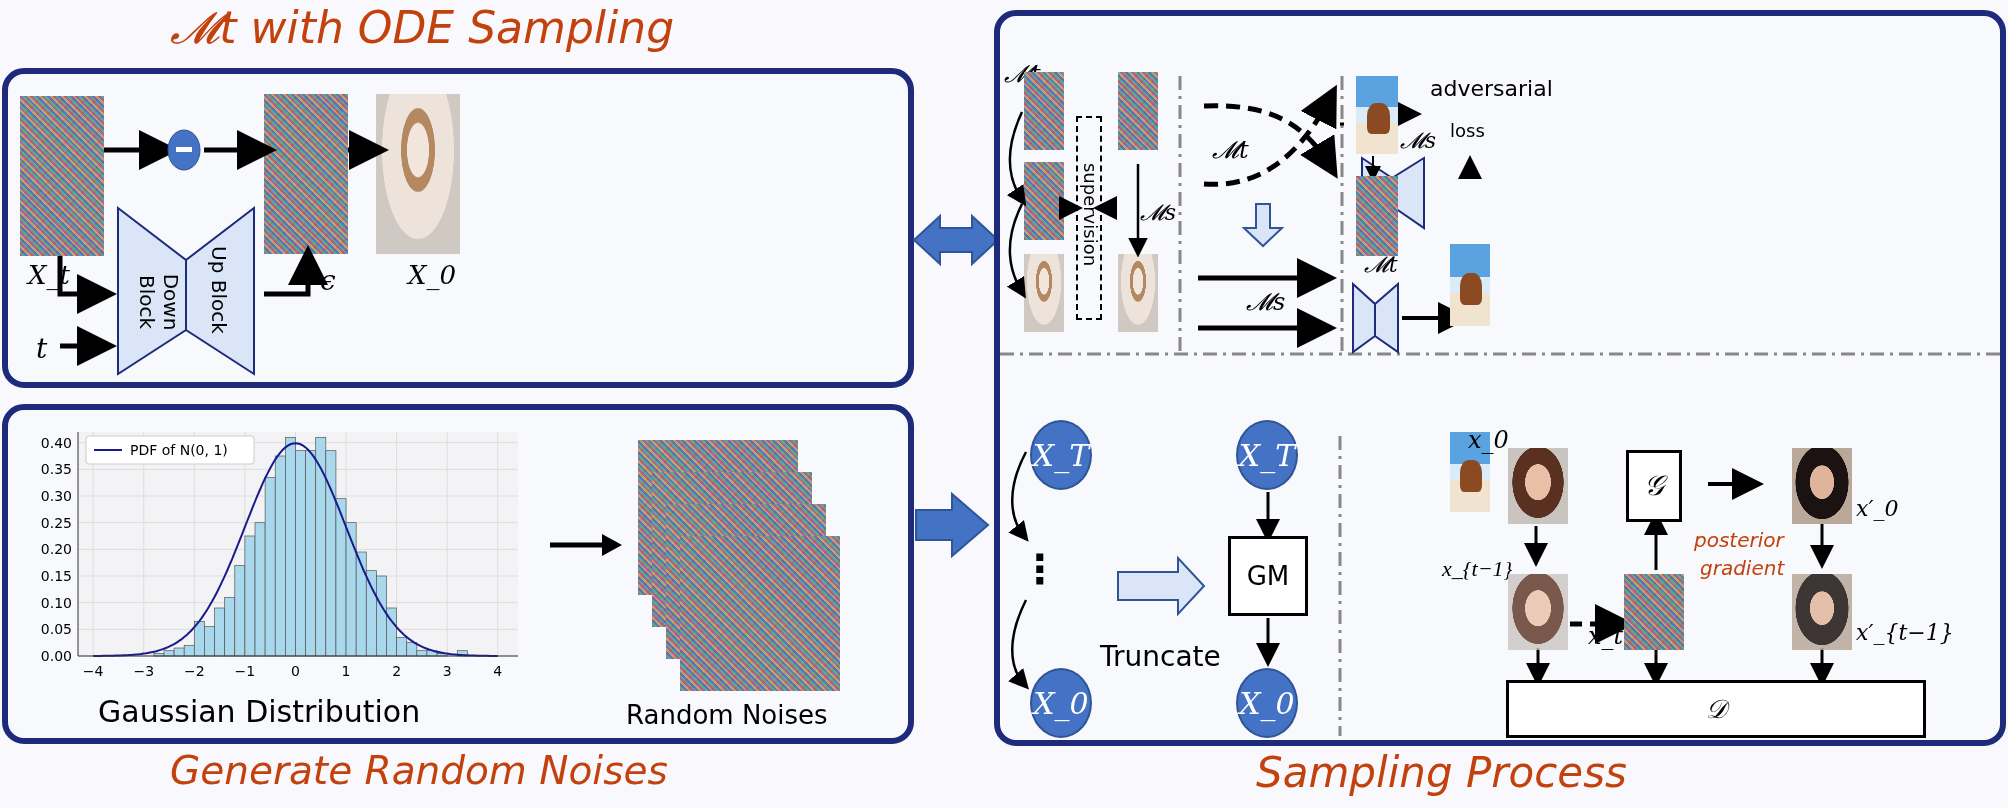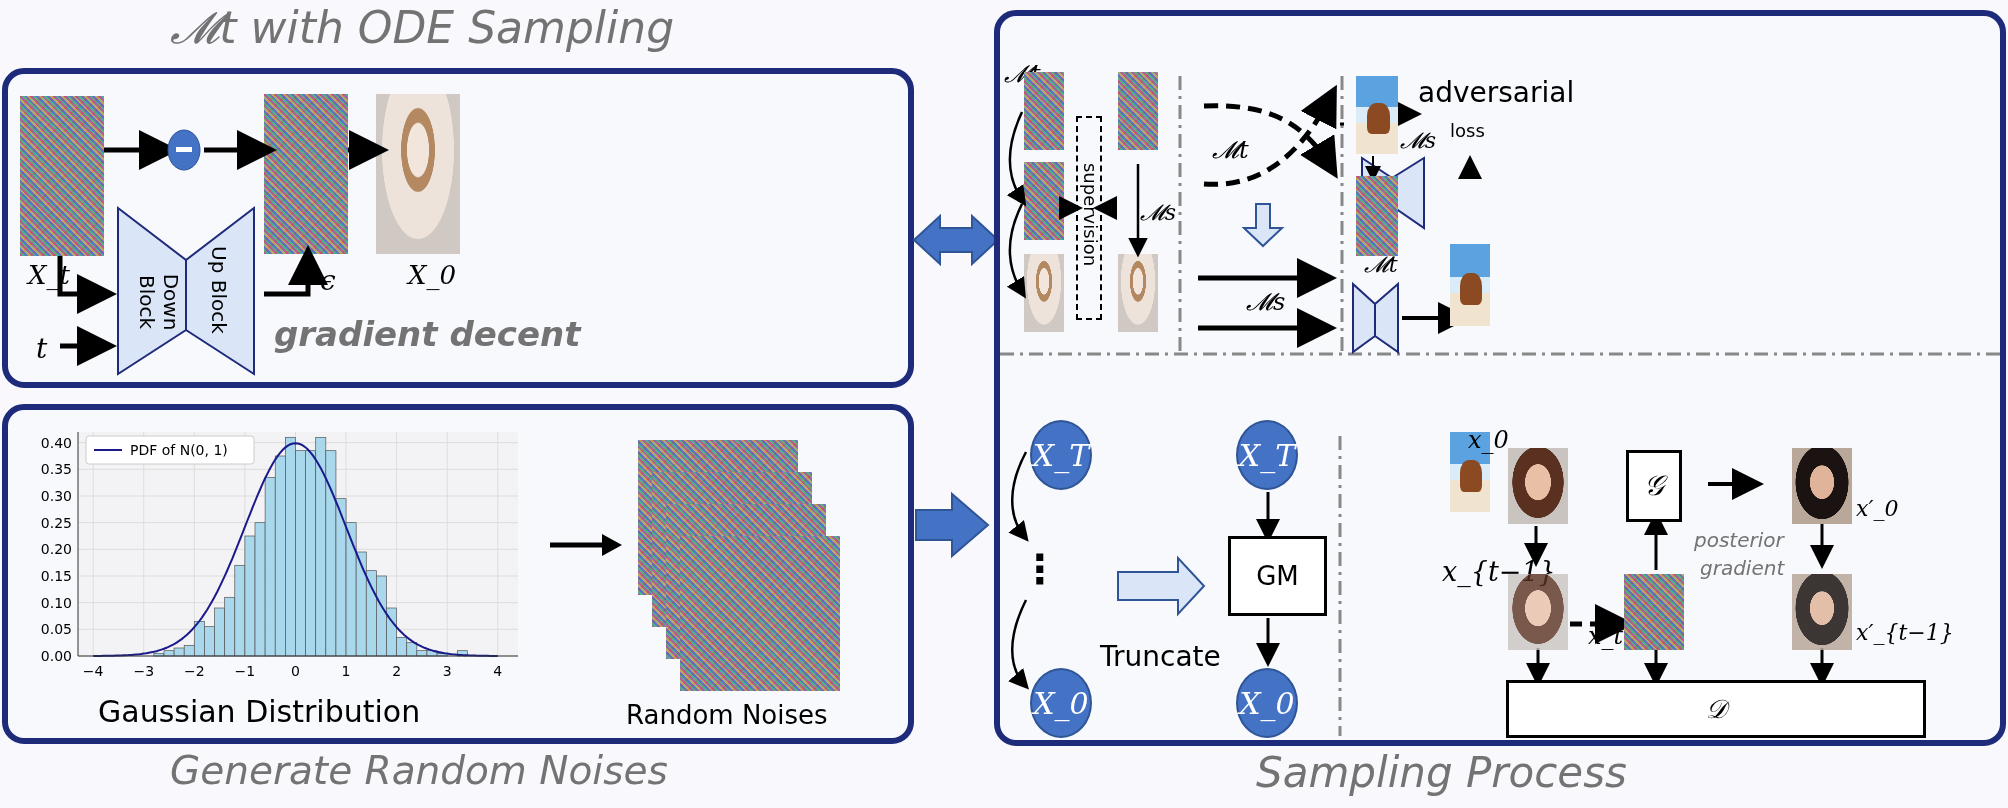--- a/index.html
+++ b/index.html
@@ -1,19 +1,19 @@
 <!DOCTYPE html>
 <html><head>
 <meta charset="utf-8">
 <style>
   html,body{margin:0;padding:0;}
   body{width:2008px;height:808px;background:#f8f8fd;position:relative;overflow:hidden;font-family:"DejaVu Sans",sans-serif;}
   .abs{position:absolute;}
   .panel{position:absolute;border:6px solid #1e2a7a;border-radius:22px;background:#f8f9fd;box-sizing:border-box;}
-  .title-it{font-family:"DejaVu Sans",sans-serif;font-style:italic;color:#737373;}
+  .title-it{font-family:"DejaVu Sans",sans-serif;font-style:italic;color:#c2410c;}
   .lbl{font-family:"DejaVu Sans",sans-serif;color:#000;}
   .math{font-family:"DejaVu Serif",serif;font-style:italic;color:#000;}
   .noise{background:
       repeating-linear-gradient(45deg,rgba(220,60,140,.55) 0 2px,rgba(60,200,120,.55) 2px 4px,rgba(80,90,220,.55) 4px 6px,rgba(230,200,60,.5) 6px 8px),
       repeating-linear-gradient(-45deg,rgba(40,170,220,.5) 0 3px,rgba(200,80,60,.5) 3px 5px,rgba(150,150,150,.5) 5px 8px);
       background-color:#8a7f8f;}
   .dog{background:radial-gradient(ellipse at 50% 35%,#f1e5dc 0 18%,#b48860 19% 28%,#ede3da 29% 60%,#cfc8c3 61%);}
   .face{background:radial-gradient(ellipse at 50% 45%,#e8c0a6 0 30%,#5a3020 31% 60%,#c9c4bf 61%);}
   .face2{background:radial-gradient(ellipse at 50% 45%,#e0b49a 0 28%,#1b1311 29% 62%,#b9a79a 63%);}
   .horse{background:linear-gradient(#5aa3e0 0 40%,#d9ecf8 40% 60%,#f0e4d0 60%);position:relative;}
@@ -45,21 +45,20 @@
     <polygon points="110,134 178,186 178,256 110,300" fill="#dae6f7" stroke="#1e2a7a" stroke-width="2"></polygon>
     <polygon points="178,186 246,134 246,300 178,256" fill="#dae6f7" stroke="#1e2a7a" stroke-width="2"></polygon>
     <polyline points="256,220 300,220 300,186" fill="none" stroke="#000" stroke-width="5" marker-end="url(#ah)"></polyline>
   </svg>
   <div class="abs math" style="left:20px;top:186px;font-size:26px;">X_t</div>
   <div class="abs math" style="left:28px;top:258px;font-size:28px;">t</div>
   <div class="abs math" style="left:312px;top:190px;font-size:28px;">ϵ</div>
   <div class="abs math" style="left:400px;top:186px;font-size:26px;">X_0</div>
   <div class="abs lbl" style="left:96px;top:204px;font-size:20px;transform:rotate(90deg);width:110px;text-align:center;">Down Block</div>
   <div class="abs lbl" style="left:156px;top:204px;font-size:20px;transform:rotate(90deg);width:110px;text-align:center;">Up Block</div>
-  <div class="abs title-it" style="left:266px;top:240px;font-size:34px;font-weight:bold;">gradient decent</div>
 </div>
 
 <svg class="abs" style="left:912px;top:210px" width="90" height="60">
   <polygon points="2,30 28,6 28,18 60,18 60,6 86,30 60,54 60,42 28,42 28,54" fill="#4472c4" stroke="#2f5597" stroke-width="2"></polygon>
 </svg>
 
 <div class="panel" style="left:2px;top:404px;width:912px;height:340px;">
   <svg class="abs" id="hist" style="left:8px;top:8px" width="520" height="272">
       <rect x="62" y="14" width="440" height="224" fill="#f3f3f5"></rect>
       <line x1="77.17241379310344" y1="14" x2="77.17241379310344" y2="238" stroke="#ddd" stroke-width="1"></line>
@@ -209,40 +208,40 @@
     <line x1="822" y1="506" x2="822" y2="544" stroke="#000" stroke-width="3" marker-end="url(#ah2)"></line>
     <line x1="538" y1="632" x2="538" y2="662" stroke="#000" stroke-width="3" marker-end="url(#ah2)"></line>
     <line x1="656" y1="632" x2="656" y2="662" stroke="#000" stroke-width="3" marker-end="url(#ah2)"></line>
     <line x1="822" y1="632" x2="822" y2="662" stroke="#000" stroke-width="3" marker-end="url(#ah2)"></line>
   </svg>
 
   <div class="abs horse" style="left:356px;top:60px;width:42px;height:78px;"></div>
   <div class="abs noise" style="left:356px;top:160px;width:42px;height:80px;"></div>
   <div class="abs horse" style="left:450px;top:150px;width:40px;height:82px;"></div>
   <div class="abs horse" style="left:450px;top:256px;width:40px;height:80px;"></div>
-  <div class="abs lbl" style="left:418px;top:60px;font-size:28px;">adversarial</div>
+  <div class="abs lbl" style="left:430px;top:60px;font-size:22px;">adversarial</div>
   <div class="abs lbl" style="left:450px;top:104px;font-size:18px;">loss</div>
   <div class="abs math" style="left:400px;top:112px;font-size:22px;">𝓜s</div>
   <div class="abs math" style="left:364px;top:236px;font-size:22px;">𝓜t</div>
   <div class="abs math" style="left:212px;top:120px;font-size:24px;">𝓜t</div>
   <div class="abs math" style="left:246px;top:272px;font-size:24px;">𝓜s</div>
 
   <div class="node" style="left:30px;top:404px;">X_T</div>
   <div class="abs lbl" style="left:20px;top:530px;font-size:40px;font-weight:bold;">⋮</div>
   <div class="node" style="left:30px;top:652px;">X_0</div>
   <div class="abs lbl" style="left:100px;top:590px;font-size:28px;margin-top:34px;">Truncate</div>
   <div class="node" style="left:236px;top:404px;">X_T</div>
-  <div class="box" style="left:228px;top:520px;width:99px;height:80px;">
+  <div class="box" style="left:228px;top:520px;width:80px;height:80px;">
       <span class="lbl" style="font-size:26px;">GM</span>
     </div>
   <div class="node" style="left:236px;top:652px;">X_0</div>
 
   <div class="abs math" style="left:468px;top:410px;font-size:24px;">x_0</div>
   <div class="abs face" style="left:508px;top:432px;width:60px;height:76px;"></div>
-  <div class="abs math" style="left:442px;top:540px;font-size:27px;">x_{t−1}</div>
+  <div class="abs math" style="left:442px;top:540px;font-size:22px;font-family:Liberation Serif, serif;">x_{t−1}</div>
   <div class="abs face noise" style="left:508px;top:558px;width:60px;height:76px;opacity:.8;"></div>
   <div class="abs noise" style="left:624px;top:558px;width:60px;height:76px;background-color:#8c7d76;"></div>
   <div class="abs math" style="left:588px;top:606px;font-size:24px;">x_t</div>
   <div class="box" style="left:626px;top:434px;width:56px;height:72px;">
       <span class="math" style="font-size:28px;">𝒢</span>
     </div>
   <div class="abs face2" style="left:792px;top:432px;width:60px;height:76px;"></div>
   <div class="abs math" style="left:856px;top:480px;font-size:22px;">x′_0</div>
   <div class="abs title-it" style="left:694px;top:512px;font-size:20px;text-align:right;">posterior</div>
   <div class="abs title-it" style="left:700px;top:540px;font-size:20px;">gradient</div>

